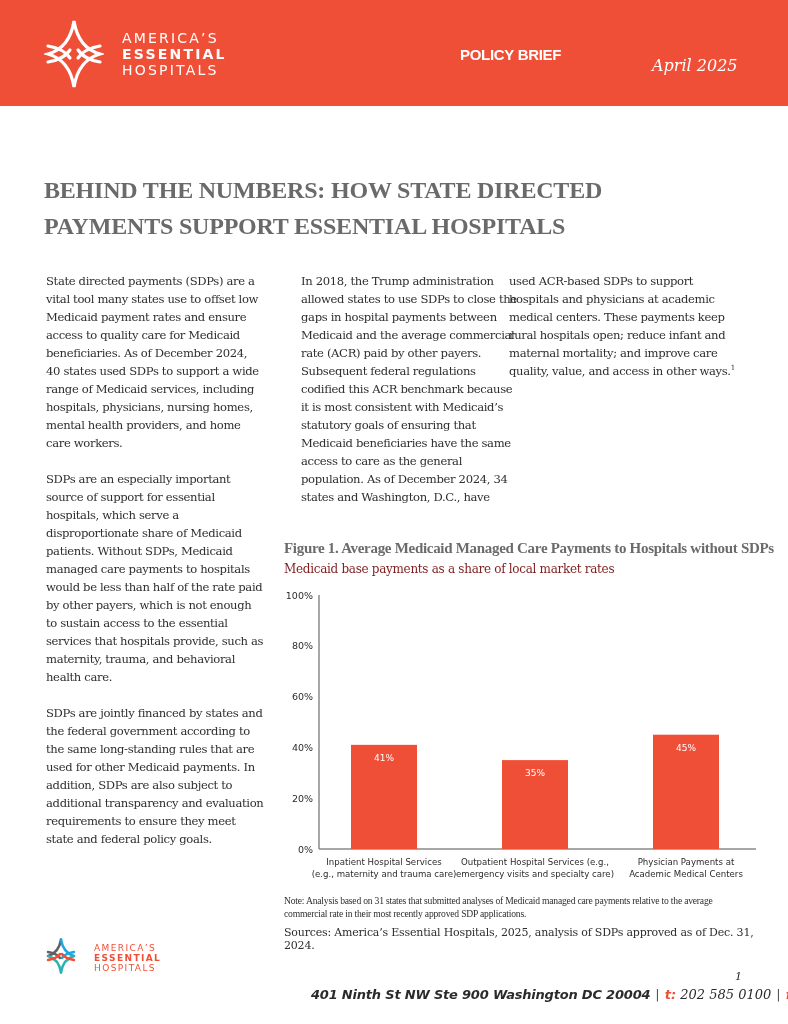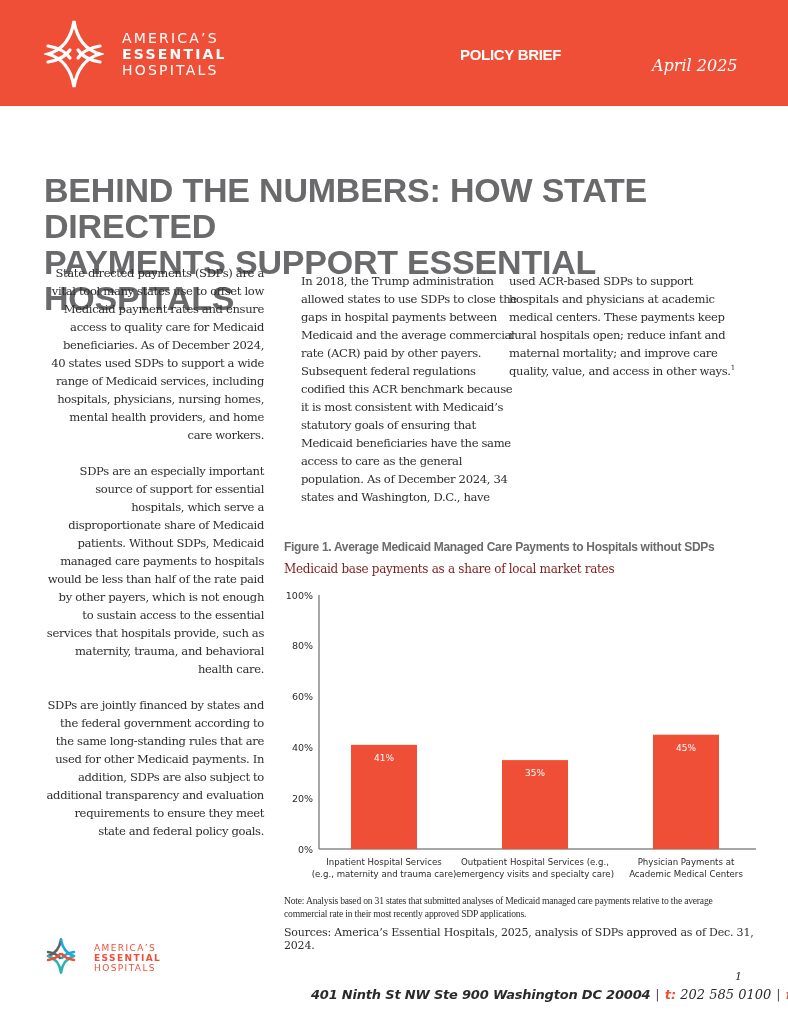--- a/index.html
+++ b/index.html
@@ -7,31 +7,31 @@
   body { position: relative; font-family: "DejaVu Serif", serif; color: #2b2b2b; }
 
   .header { position: absolute; left: 0; top: 0; width: 788px; height: 106px; background: #f04f37; }
   .header .logo-mark { position: absolute; left: 44px; top: 18px; width: 60px; height: 72px; }
   .header .logo-text { position: absolute; left: 122px; top: 30px; color: #fff; font-family: "DejaVu Sans", sans-serif; font-size: 14px; line-height: 16px; letter-spacing: 2.2px; }
   .header .logo-text span { display: block; }
   .header .logo-text .l2 { font-weight: bold; }
   .header .brief { position: absolute; left: 460px; top: 46px; color: #fff; font-family: Liberation Sans, sans-serif; font-size: 15px; font-weight: bold; letter-spacing: -0.3px; }
   .header .date { position: absolute; left: 652px; top: 48px; color: #fff; font-family: "DejaVu Serif", serif; font-style: italic; font-size: 16px; margin-top: 8px; }
 
-  .title { position: absolute; left: 44px; top: 172px; width: 700px; color: #6a6a6c; font-family: Liberation Sans, sans-serif; font-weight: bold; font-size: 34px; line-height: 36px; letter-spacing: -0.2px; }
+  .title { position: absolute; left: 44px; top: 172px; width: 700px; color: #6a6a6c; font-family: Liberation Serif, serif; font-weight: bold; font-size: 24px; line-height: 36px; letter-spacing: -0.2px; }
   .title span { display: block; }
 
   .col { position: absolute; font-family: "DejaVu Serif", serif; font-size: 11.6px; line-height: 18px; color: #2e2e2e; letter-spacing: -0.35px; }
   .col p { margin-bottom: 18px; }
-  .col1 { left: 46px; top: 264px; width: 218px; text-align: right; }
+  .col1 { left: 46px; top: 272px; width: 218px; }
   .col2 { left: 284px; top: 272px; width: 220px; margin-left: 17px; }
   .col3 { left: 509px; top: 272px; width: 228px; }
   sup { font-size: 7px; vertical-align: super; line-height: 0; }
 
-  .fig-title { position: absolute; left: 284px; top: 540px; font-family: Liberation Sans, sans-serif; font-size: 12px; color: #6b6b6d; font-weight: bold; letter-spacing: -0.3px; }
+  .fig-title { position: absolute; left: 284px; top: 540px; font-family: Liberation Serif, serif; font-size: 15px; color: #6b6b6d; font-weight: bold; letter-spacing: -0.3px; }
   .fig-sub { position: absolute; left: 284px; top: 562px; font-family: "DejaVu Serif", serif; font-size: 12px; color: #7f1d1d; letter-spacing: -0.3px; }
 
   .chart { position: absolute; left: 280px; top: 585px; width: 480px; height: 300px; }
   .chart text { font-family: "DejaVu Sans", sans-serif; }
 
   .note { position: absolute; left: 284px; top: 894px; width: 470px; font-family: Liberation Serif, serif; font-size: 9.6px; line-height: 13px; color: #2e2e2e; letter-spacing: -0.2px; }
   .sources { position: absolute; left: 284px; top: 926px; width: 470px; font-family: "DejaVu Serif", serif; font-size: 11px; line-height: 13px; color: #2e2e2e; letter-spacing: -0.2px; }
 
   .footer-logo { position: absolute; left: 46px; top: 938px; width: 30px; height: 36px; }
   .footer-logo-text { position: absolute; left: 94px; top: 943px; color: #f04f37; font-family: "DejaVu Sans", sans-serif; font-size: 9px; line-height: 10px; letter-spacing: 1.4px; }

